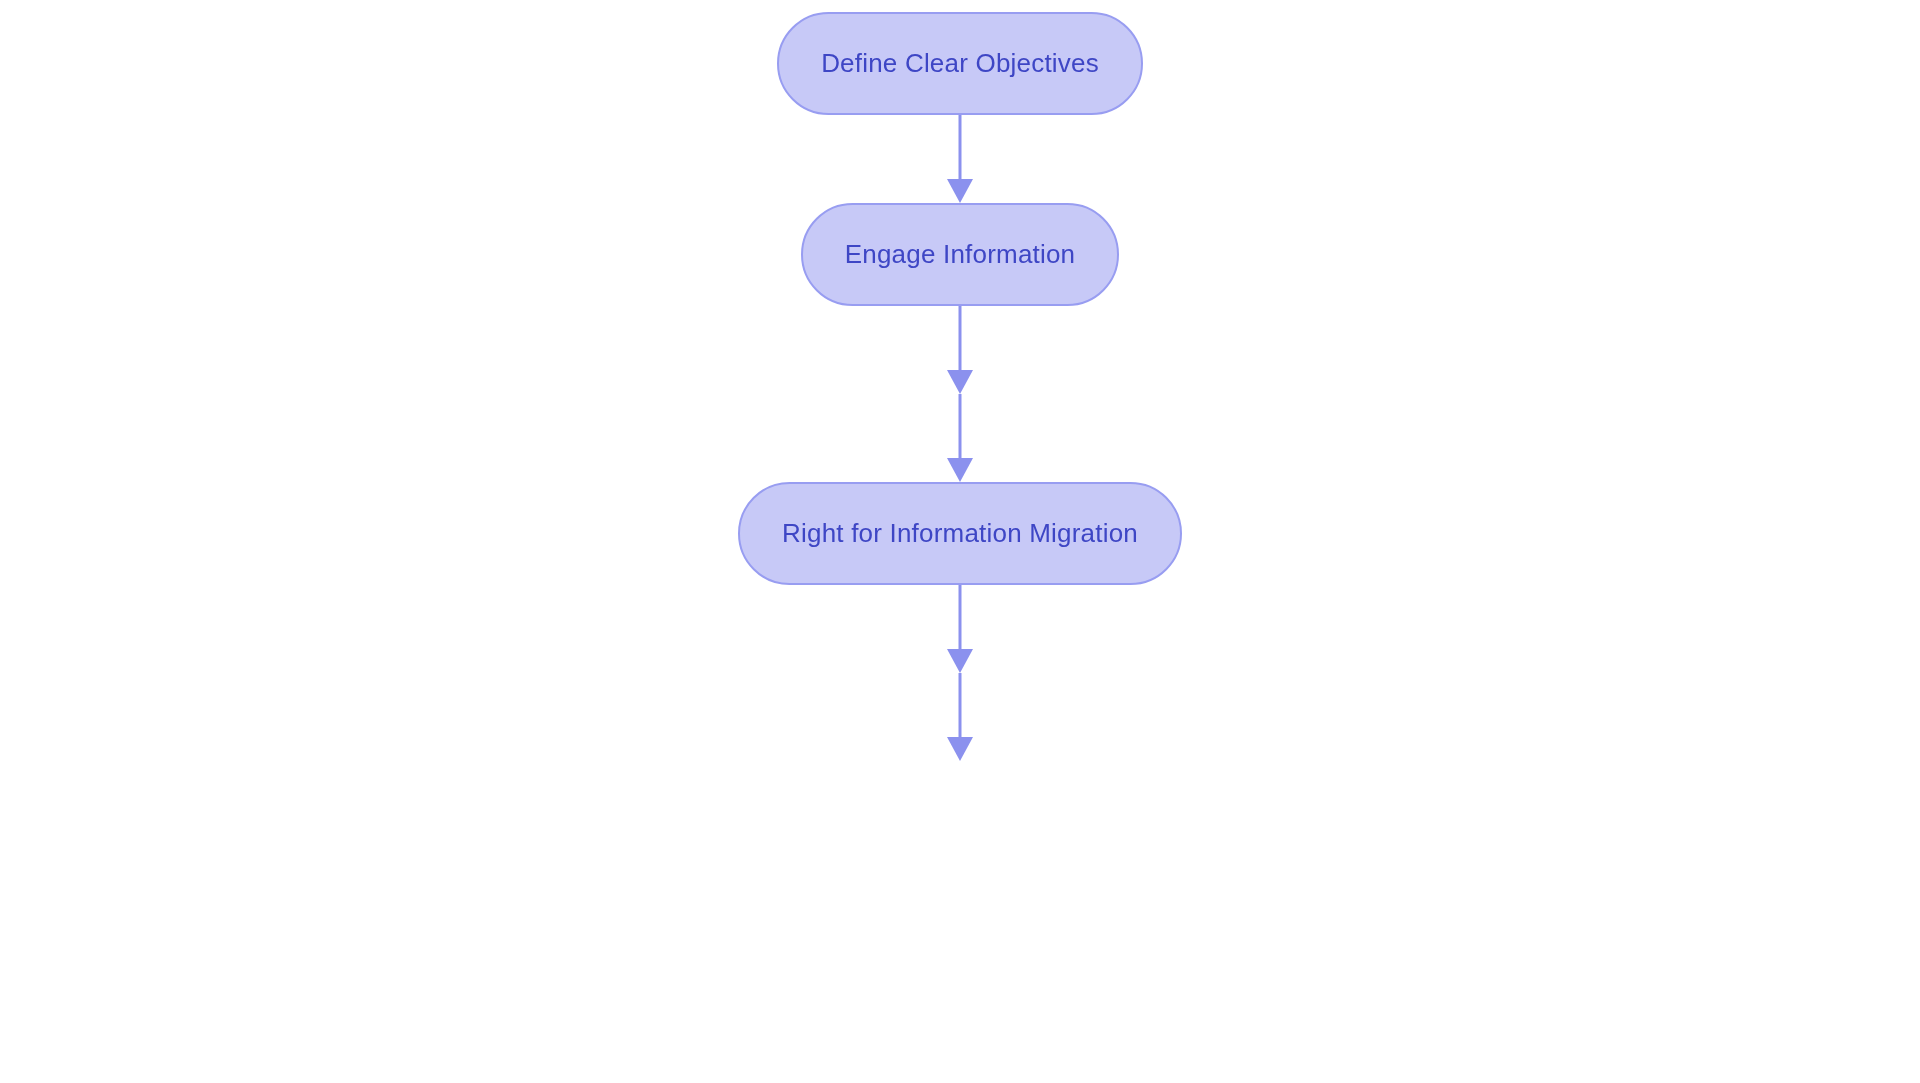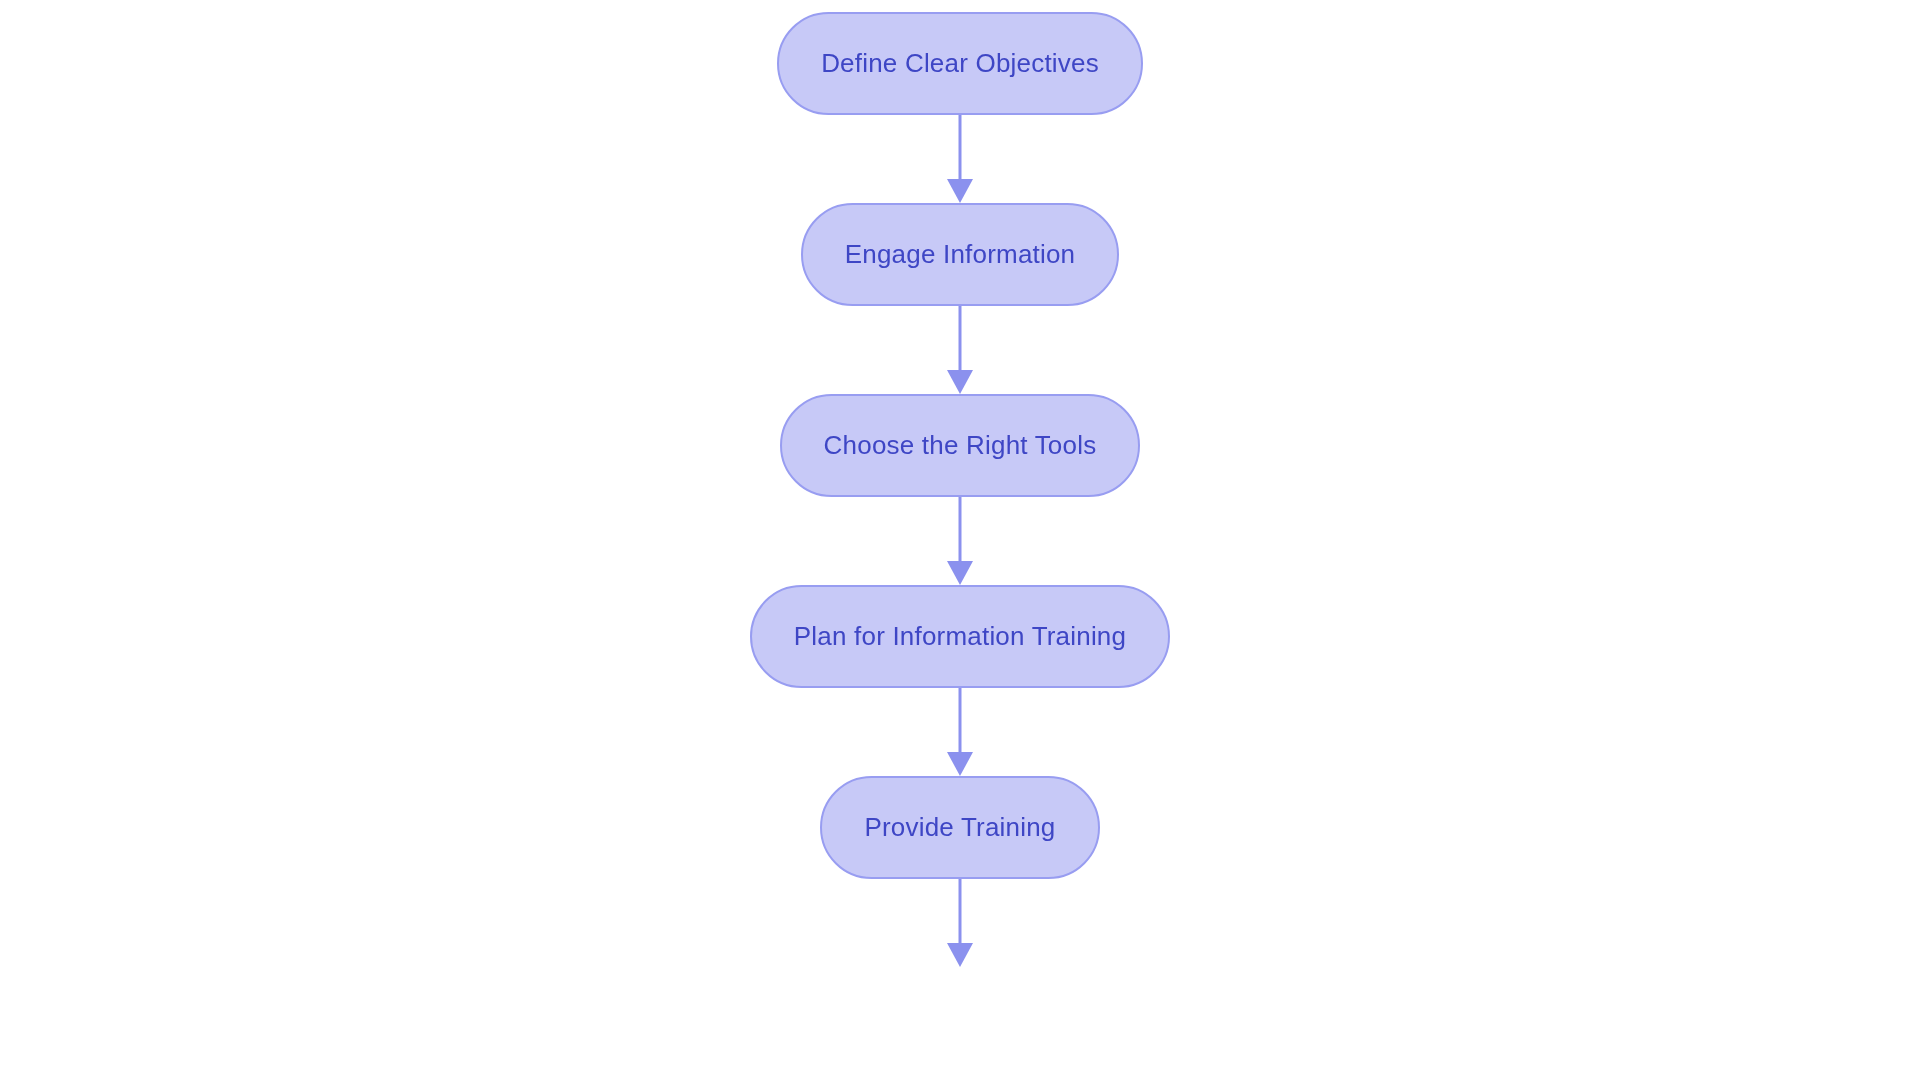--- a/index.html
+++ b/index.html
@@ -74,45 +74,39 @@
     <span>Engage Information</span>
   </div>
 
   <div class="arrow">
     <svg viewBox="0 0 32 88">
       <line class="arrow-line" x1="16" y1="0" x2="16" y2="70"></line>
       <polygon class="arrow-head" points="3,64 29,64 16,88"></polygon>
     </svg>
   </div>
 
+
+  <div class="arrow">
+    <svg viewBox="0 0 32 88">
+      <line class="arrow-line" x1="16" y1="0" x2="16" y2="70"></line>
+      <polygon class="arrow-head" points="3,64 29,64 16,88"></polygon>
+    </svg>
+  </div>
+
   <div class="node">
-    <span>Choose the Right Tools</span>
+    <span>Right for Information Migration</span>
   </div>
 
   <div class="arrow">
     <svg viewBox="0 0 32 88">
       <line class="arrow-line" x1="16" y1="0" x2="16" y2="70"></line>
       <polygon class="arrow-head" points="3,64 29,64 16,88"></polygon>
     </svg>
   </div>
 
-  <div class="node">
-    <span>Plan for Information Training</span>
-  </div>
-
-  <div class="arrow">
-    <svg viewBox="0 0 32 88">
-      <line class="arrow-line" x1="16" y1="0" x2="16" y2="70"></line>
-      <polygon class="arrow-head" points="3,64 29,64 16,88"></polygon>
-    </svg>
-  </div>
-
-  <div class="node">
-    <span>Provide Training</span>
-  </div>
 
   <div class="arrow">
     <svg viewBox="0 0 32 88">
       <line class="arrow-line" x1="16" y1="0" x2="16" y2="70"></line>
       <polygon class="arrow-head" points="3,64 29,64 16,88"></polygon>
     </svg>
   </div>
 
 
 </div>

